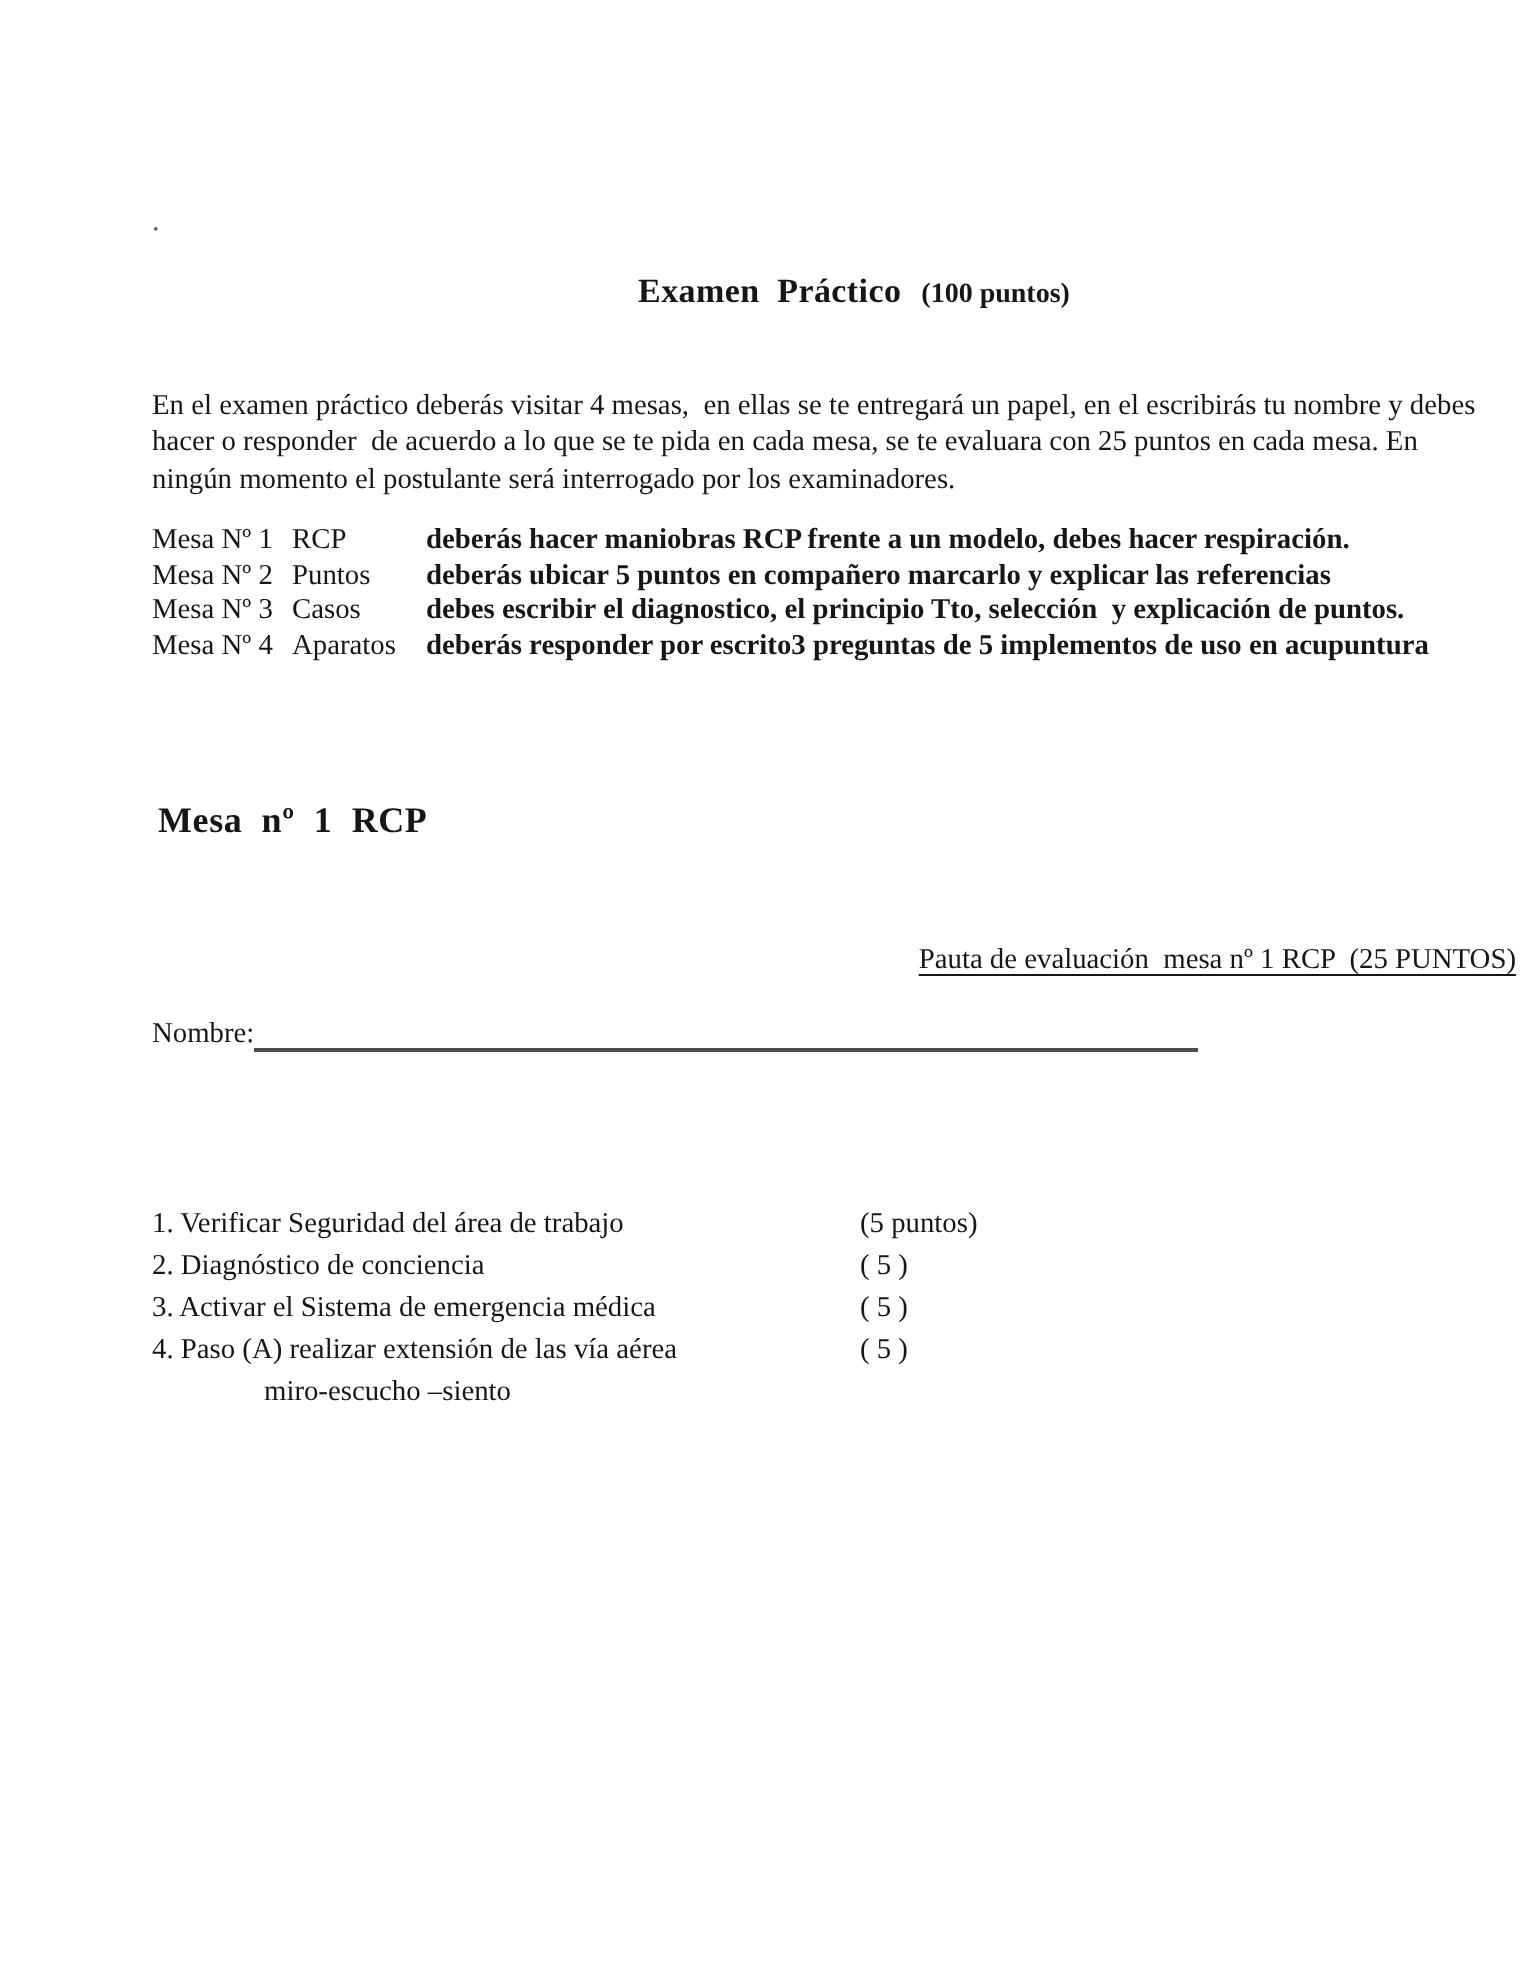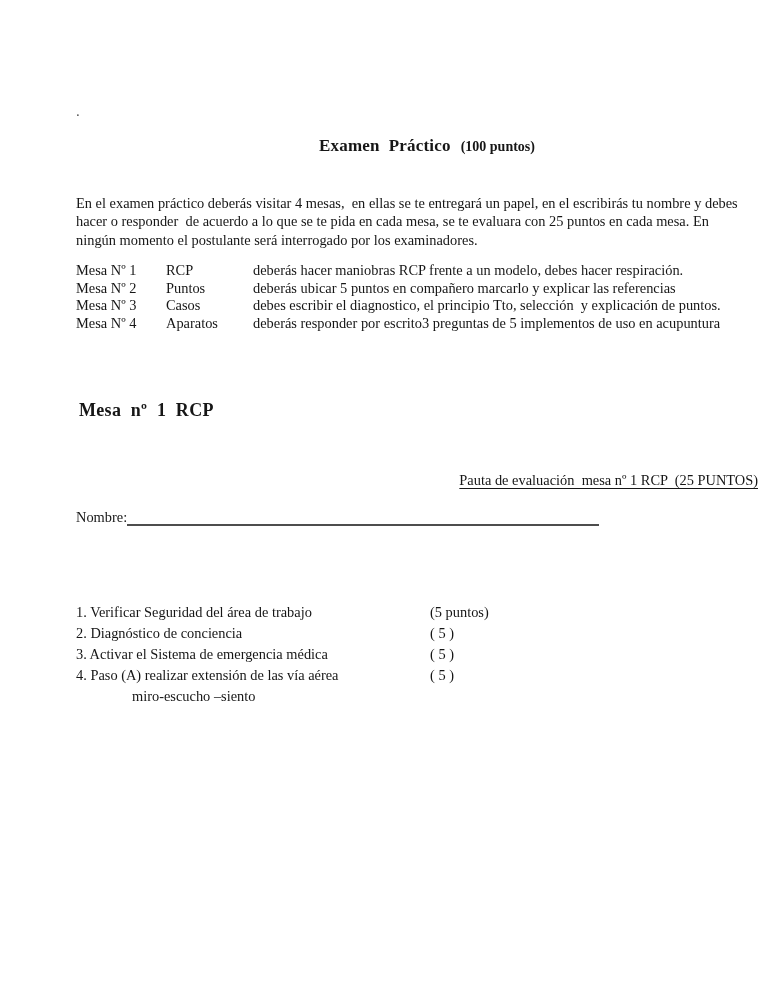--- a/index.html
+++ b/index.html
@@ -25,24 +25,24 @@
   }
   .title-main { font-size: 17px; font-weight: bold; letter-spacing: 0.2px; }
   .title-points { font-size: 14px; font-weight: bold; margin-left: 6px; }
 
   .intro {
     position: absolute; left: 76px; top: 194px; width: 668px;
     margin: 0; font-size: 14.4px; line-height: 18.4px;
   }
 
   .mesas { position: absolute; left: 76px; top: 262px; width: 668px; font-size: 14.4px; }
-  .mesa-row { display: flex; line-height: 17.7px; gap: 20px; }
+  .mesa-row { display: flex; line-height: 17.7px; }
   .mesa-num  { width: 70px; flex: none; }
   .mesa-name { width: 67px; flex: none; }
-  .mesa-desc { flex: 1; }
+  .mesa-desc { flex: 1; font-weight: bold; }
 
   .section-heading {
     position: absolute; left: 75px; top: 396px; margin: 4px;
     font-size: 18px; font-weight: bold; letter-spacing: 0.3px;
   }
 
   .pauta {
     position: absolute; left: 0; top: 472px; width: 758px;
     text-align: right; text-indent: 64px; font-size: 14.4px;
   }

